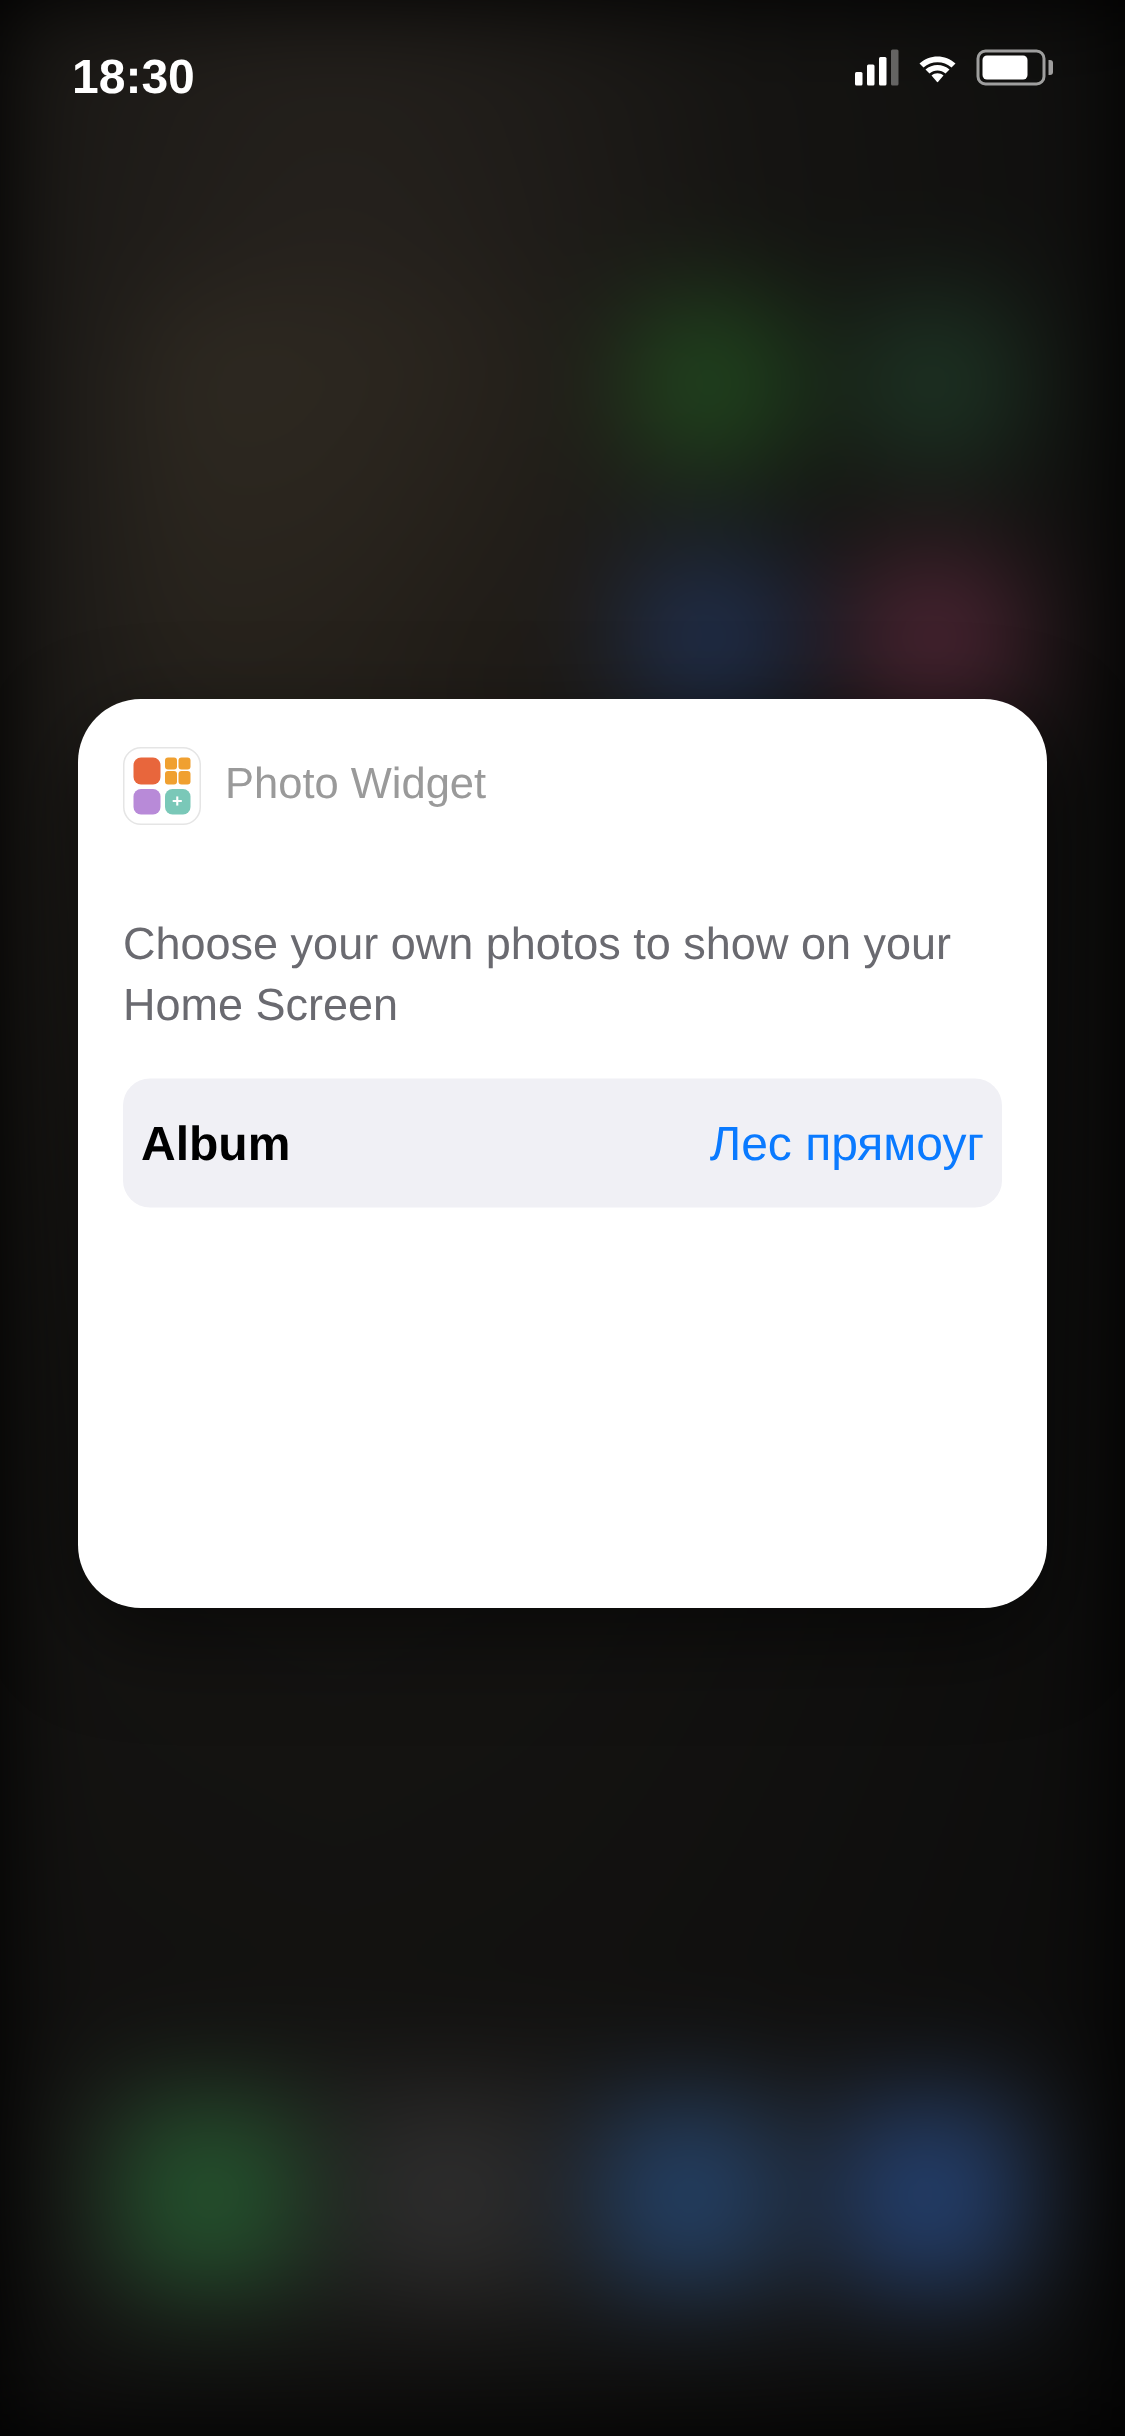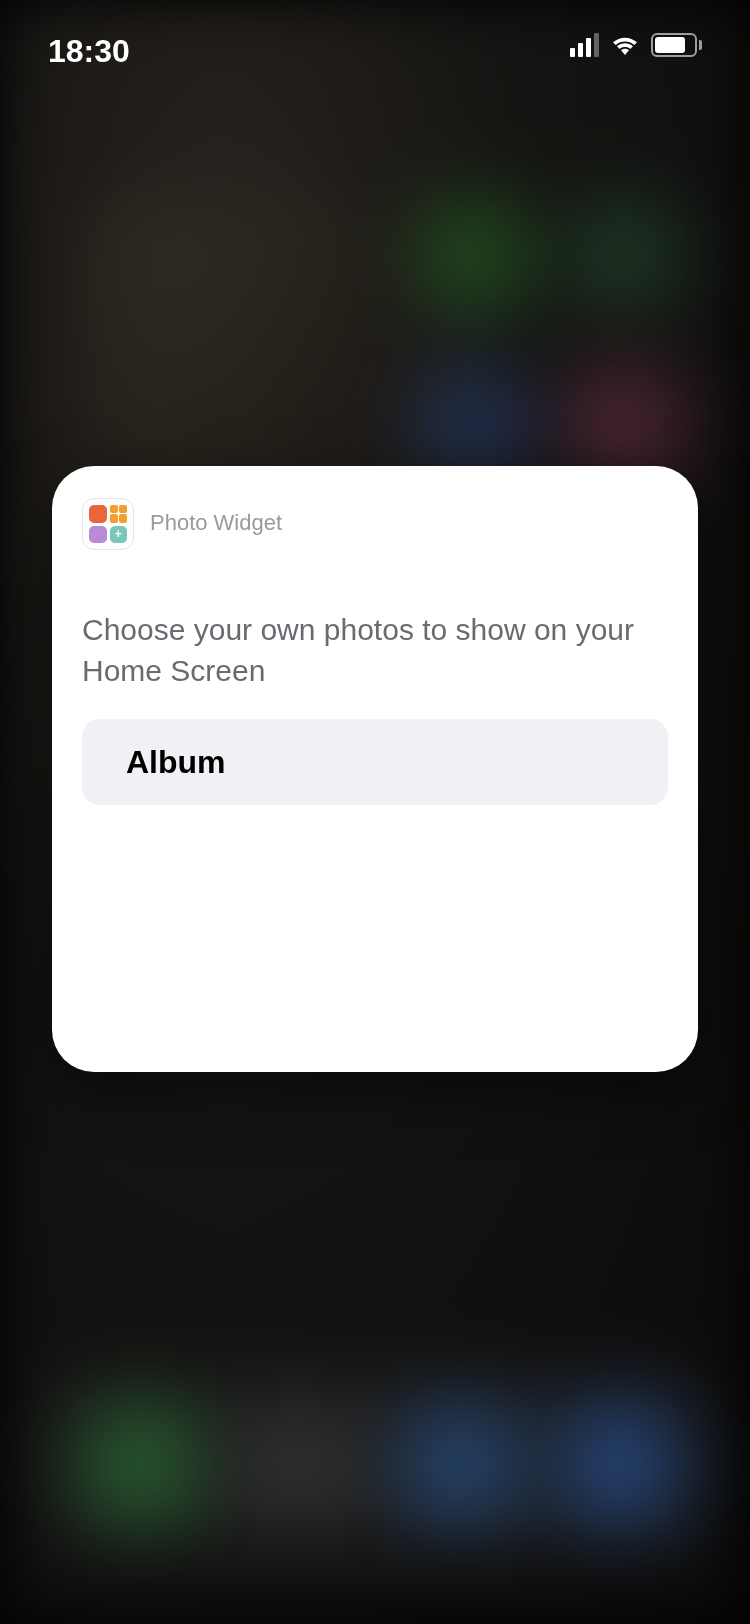--- a/index.html
+++ b/index.html
@@ -292,42 +292,42 @@
     }
     
     .modal-title {
       font-size: 33px;
       font-weight: 700;
       color: #000;
       letter-spacing: -0.3px;
     }
     
     .modal-subtitle {
-      font-size: 22px;
+      font-size: 29px;
       color: #9a9a9a;
       margin-top: -2px;
     }
     
     .modal-description {
       font-size: 30px;
       color: #6a6a70;
       padding: 0 30px;
       margin-top: 60px;
       line-height: 1.35;
     }
     
     .modal-row {
       margin: 28px 30px 0 30px;
       background: #f0f0f5;
       border-radius: 18px;
       height: 86px;
       display: flex;
       align-items: center;
       justify-content: space-between;
-      padding: 0 44px;
+      padding: 0 12px;
     }
     
     .row-label {
       font-size: 32px;
       font-weight: 600;
       color: #000;
     }
     
     .row-value {
       font-size: 32px;
@@ -393,14 +393,15 @@
     </div>
     <div class="modal-titles">
       <div class="modal-subtitle">Photo Widget</div>
     </div>
   </div>
 
   <div class="modal-description">Choose your own photos to show on your Home Screen</div>
 
   <div class="modal-row">
     <div class="row-label">Album</div>
+    <div class="row-value">Лес прямоуг</div>
   </div>
 </div>
 
 </body></html>

